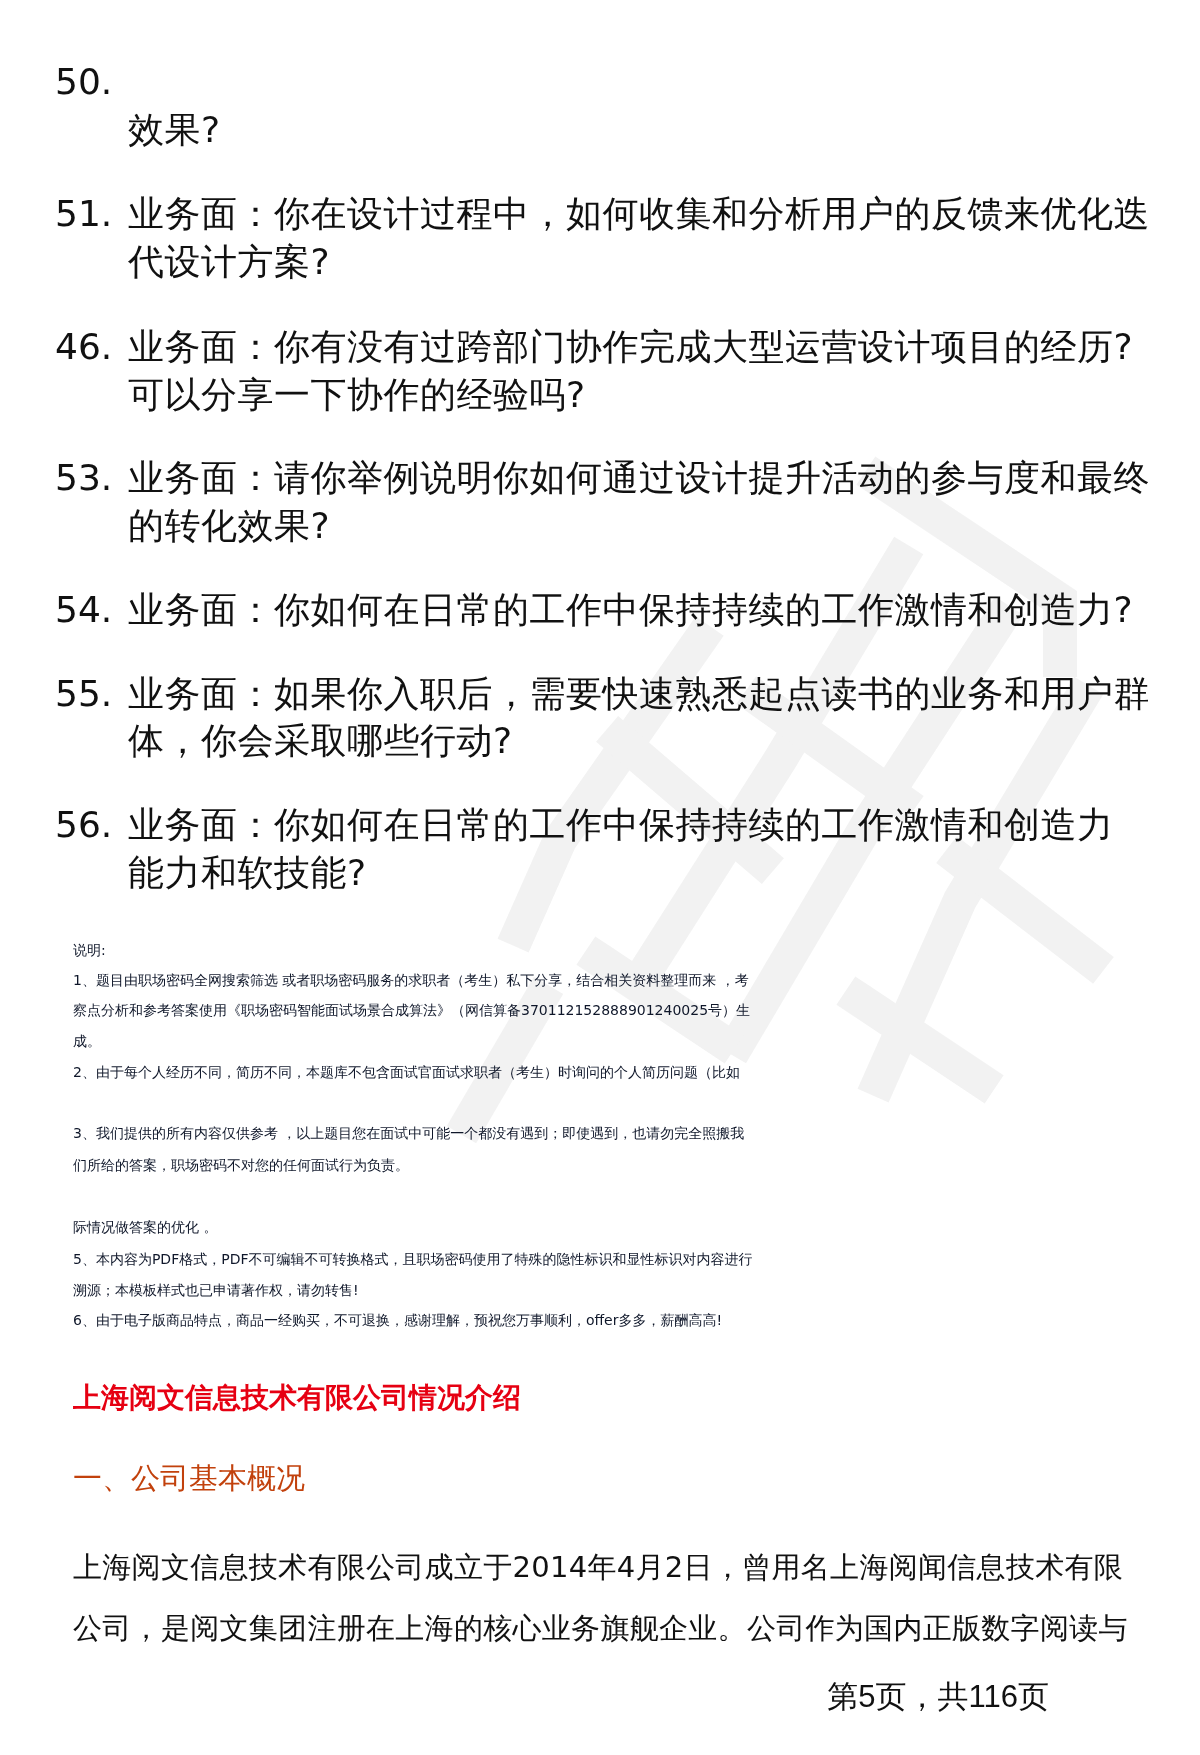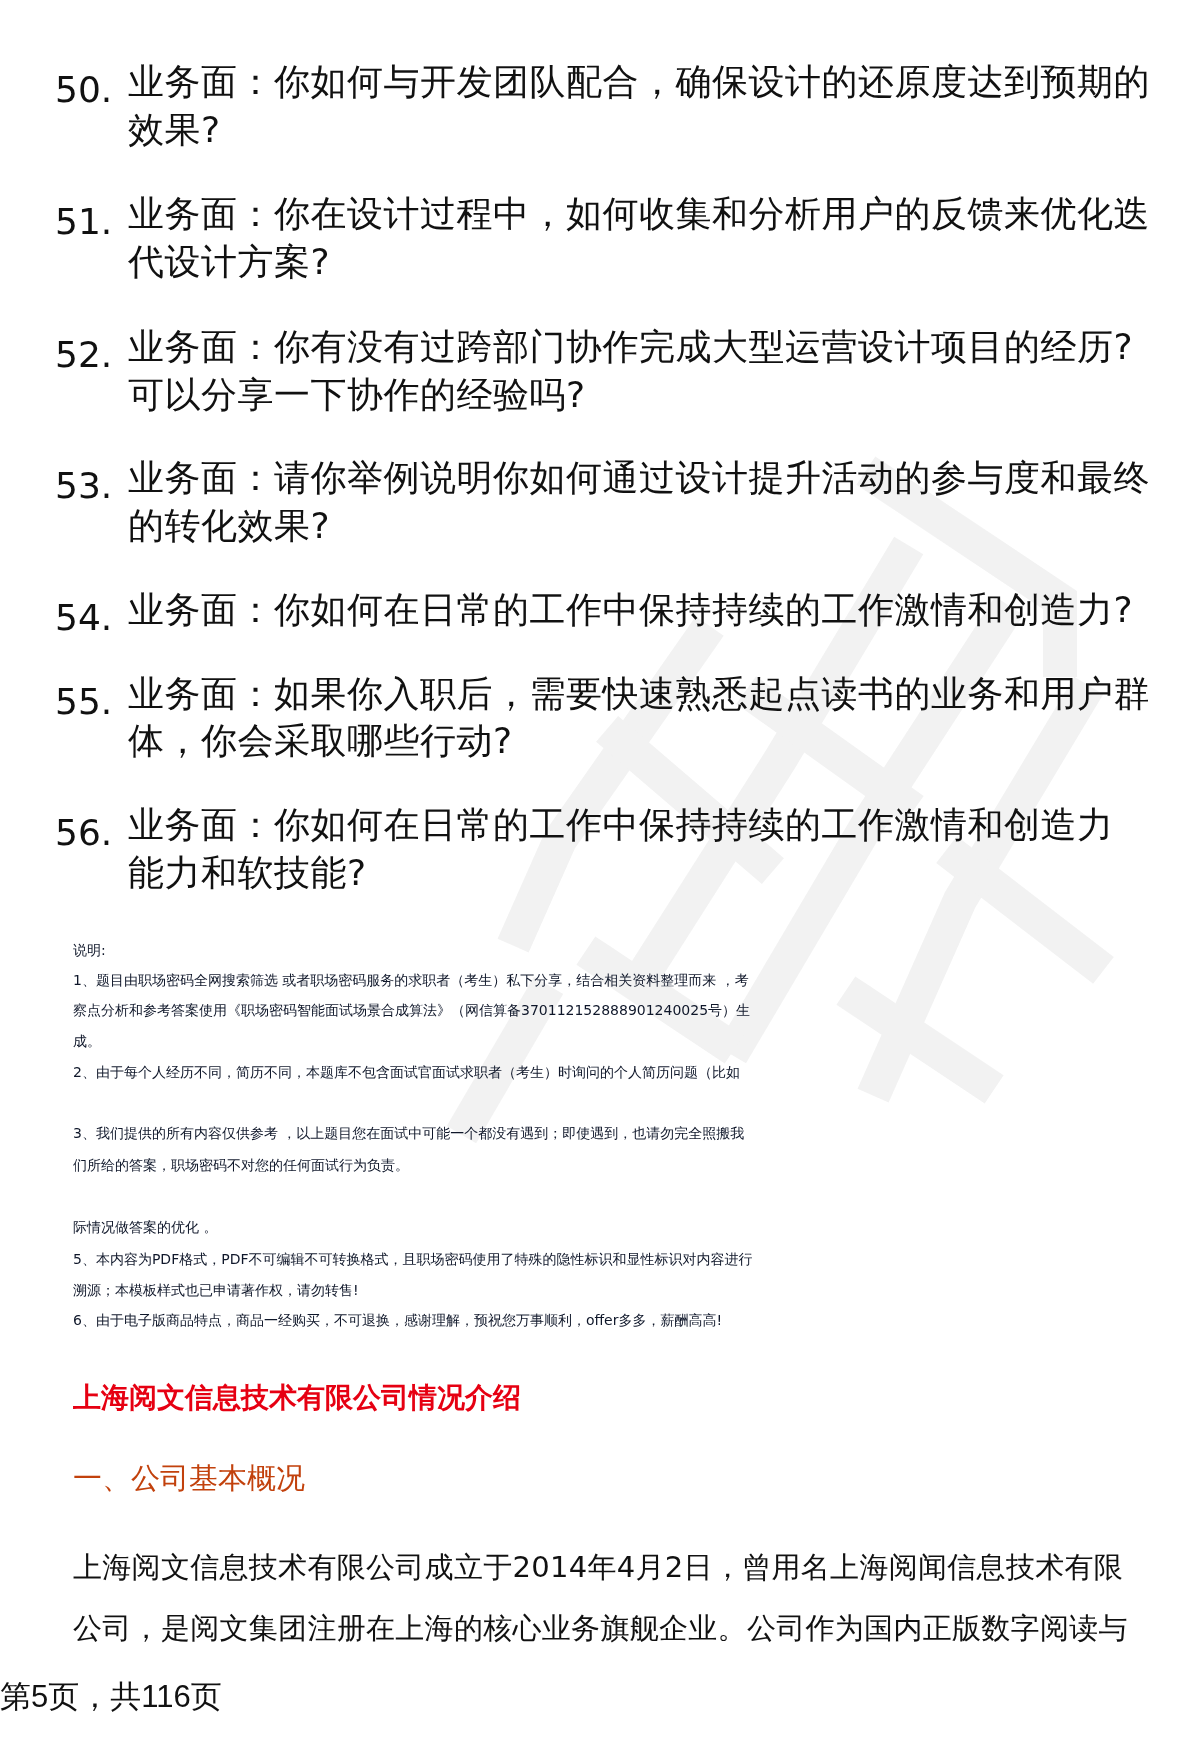--- a/index.html
+++ b/index.html
@@ -38,21 +38,20 @@
     color: #111;
   }
   .q-num {
     position: absolute;
     left: 55px;
     font-size: 36px;
     line-height: 44px;
     height: 44px;
     white-space: nowrap;
     color: #111;
-    margin-top: 8px;
   }
   .notes-title, .note-line {
     position: absolute;
     left: 73px;
     font-size: 14px;
     line-height: 30px;
     height: 30px;
     white-space: nowrap;
     color: #0f172a;
   }
@@ -83,21 +82,21 @@
     color: #111;
     white-space: nowrap;
     letter-spacing: 0.3px;
     text-align: center;
   }
   .footer {
     position: absolute;
     left: 0;
     width: 1049px;
     top: 1676px;
-    text-align: left;
+    text-align: right;
     font-size: 31px;
     line-height: 42px;
     color: #111;
     font-family: "Liberation Sans", "DejaVu Sans", sans-serif;
   }
 </style>
 </head>
 <body>
 
 <svg class="watermark" viewBox="0 0 1200 1755" xmlns="http://www.w3.org/2000/svg">
@@ -112,28 +111,27 @@
     <polyline points="860,1000 980,1080"></polyline>
     <polyline points="540,1000 470,1120"></polyline>
     <polyline points="960,860 1090,960"></polyline>
     <polyline points="760,700 900,800"></polyline>
   </g>
 </svg>
 
 <div class="page">
 
   <div class="q-num" style="top:60px">50.</div>
-  <div class="q-line" style="left:128px;top:60px">业务面：你如何与开发团队配合，确保设计的还原度达到预期的</div>
   <div class="q-line" style="left:128px;top:108px">效果?</div>
 
   <div class="q-num" style="top:192px">51.</div>
   <div class="q-line" style="left:128px;top:192px">业务面：你在设计过程中，如何收集和分析用户的反馈来优化迭</div>
   <div class="q-line" style="left:128px;top:240px">代设计方案?</div>
 
-  <div class="q-num" style="top:325px">52.</div>
+  <div class="q-num" style="top:325px">46.</div>
   <div class="q-line" style="left:128px;top:325px">业务面：你有没有过跨部门协作完成大型运营设计项目的经历?</div>
   <div class="q-line" style="left:128px;top:373px">可以分享一下协作的经验吗?</div>
 
   <div class="q-num" style="top:456px">53.</div>
   <div class="q-line" style="left:128px;top:456px">业务面：请你举例说明你如何通过设计提升活动的参与度和最终</div>
   <div class="q-line" style="left:128px;top:504px">的转化效果?</div>
 
   <div class="q-num" style="top:588px">54.</div>
   <div class="q-line" style="left:128px;top:588px">业务面：你如何在日常的工作中保持持续的工作激情和创造力?</div>
 

